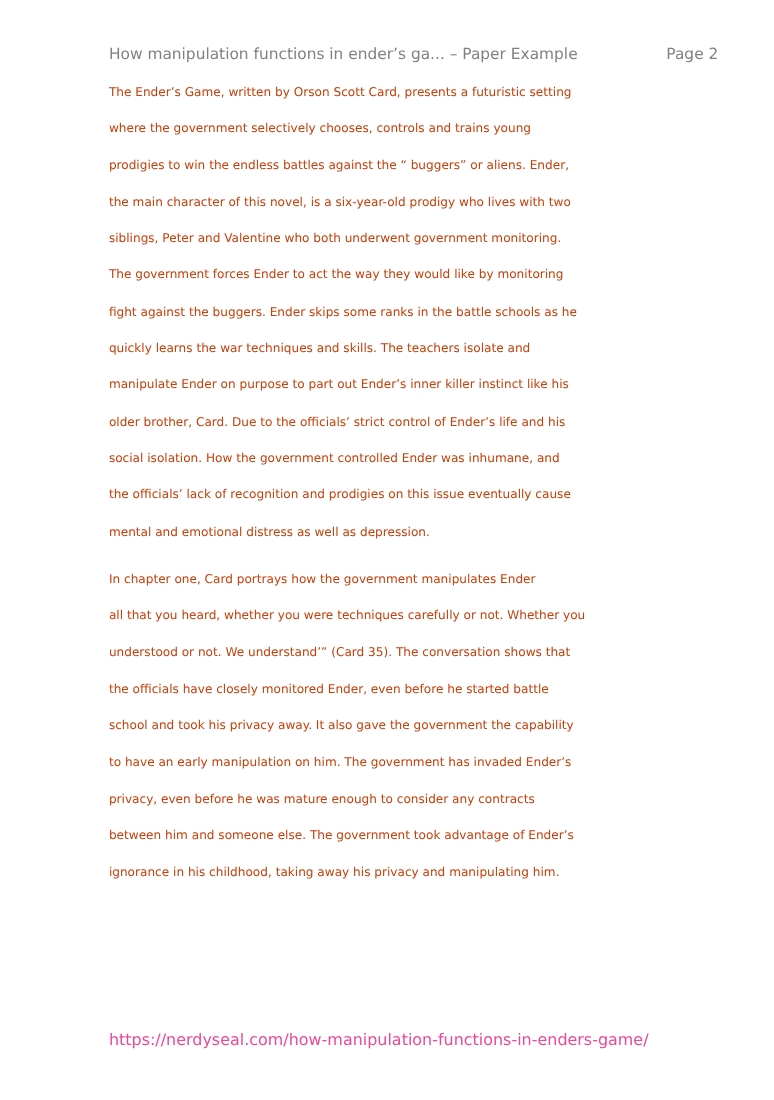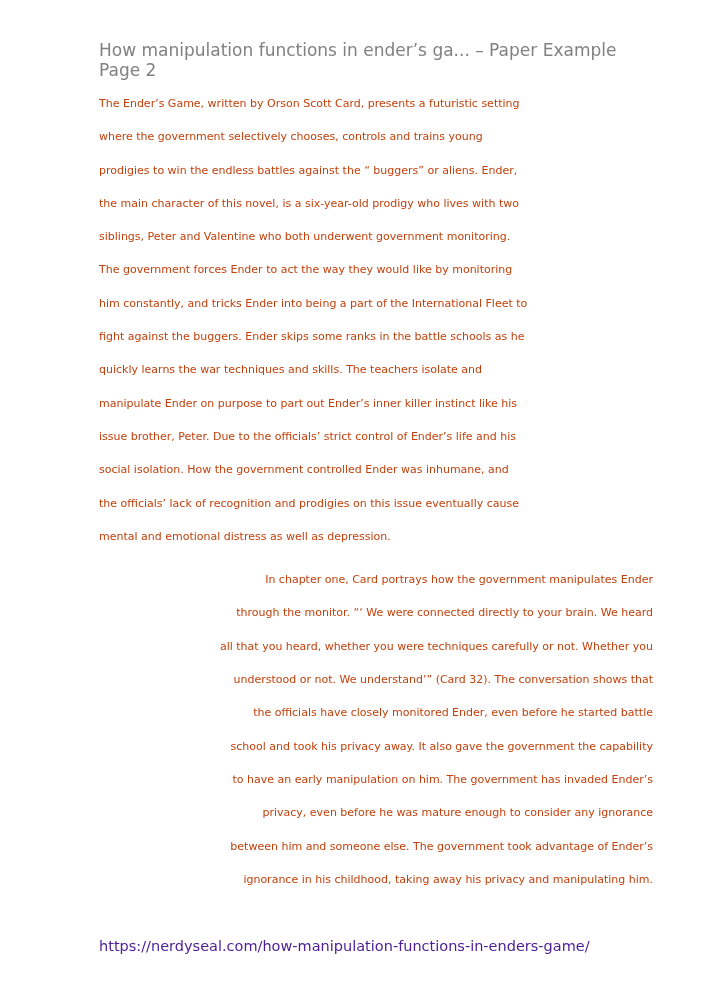--- a/index.html
+++ b/index.html
@@ -16,51 +16,49 @@
     height: 1000px;
     background: #ffffff;
     padding: 40px 50px 0 99px;
   }
   .header {
     display: flex;
     justify-content: space-between;
     align-items: baseline;
     width: 554px;
     line-height: 20px;
-    font-size: 17px;
+    font-size: 14px;
     color: #818181;
-    flex-direction: column;
   }
   .header-title {
     white-space: nowrap;
   }
   .page-number {
     white-space: nowrap;
   }
   .content {
     margin-top: 7px;
     width: 554px;
     color: #c2410c;
     font-size: 11px;
   }
   .paragraph + .paragraph {
     margin-top: 10px;
-    text-align: right;
   }
   .line {
     line-height: 33.3px;
     white-space: nowrap;
   }
   .footer {
     position: absolute;
     left: 99px;
     top: 936px;
     line-height: 20px;
     font-size: 14.5px;
-    color: #4c1d95;
+    color: #ec4899;
   }
   .footer-url {
     white-space: nowrap;
     text-decoration: none;
     color: inherit;
     cursor: pointer;
   }
 </style>
 </head>
 <body>
@@ -72,38 +70,36 @@
   </div>
 
   <div class="content">
       <div class="paragraph">
         <div class="line">The Ender’s Game, written by Orson Scott Card, presents a futuristic setting</div>
         <div class="line">where the government selectively chooses, controls and trains young</div>
         <div class="line">prodigies to win the endless battles against the “ buggers” or aliens. Ender,</div>
         <div class="line">the main character of this novel, is a six-year-old prodigy who lives with two</div>
         <div class="line">siblings, Peter and Valentine who both underwent government monitoring.</div>
         <div class="line">The government forces Ender to act the way they would like by monitoring</div>
-        <div class="line">him constantly, and tricks Ender into being a part of the International Fleet to</div>
         <div class="line">fight against the buggers. Ender skips some ranks in the battle schools as he</div>
         <div class="line">quickly learns the war techniques and skills. The teachers isolate and</div>
         <div class="line">manipulate Ender on purpose to part out Ender’s inner killer instinct like his</div>
-        <div class="line">issue brother, Peter. Due to the officials’ strict control of Ender’s life and his</div>
+        <div class="line">older brother, Card. Due to the officials’ strict control of Ender’s life and his</div>
         <div class="line">social isolation. How the government controlled Ender was inhumane, and</div>
         <div class="line">the officials’ lack of recognition and prodigies on this issue eventually cause</div>
         <div class="line">mental and emotional distress as well as depression.</div>
       </div>
       <div class="paragraph">
         <div class="line">In chapter one, Card portrays how the government manipulates Ender</div>
-        <div class="line">through the monitor. “‘ We were connected directly to your brain. We heard</div>
         <div class="line">all that you heard, whether you were techniques carefully or not. Whether you</div>
-        <div class="line">understood or not. We understand’” (Card 32). The conversation shows that</div>
+        <div class="line">understood or not. We understand’” (Card 35). The conversation shows that</div>
         <div class="line">the officials have closely monitored Ender, even before he started battle</div>
         <div class="line">school and took his privacy away. It also gave the government the capability</div>
         <div class="line">to have an early manipulation on him. The government has invaded Ender’s</div>
-        <div class="line">privacy, even before he was mature enough to consider any ignorance</div>
+        <div class="line">privacy, even before he was mature enough to consider any contracts</div>
         <div class="line">between him and someone else. The government took advantage of Ender’s</div>
         <div class="line">ignorance in his childhood, taking away his privacy and manipulating him.</div>
       </div>
     </div>
 
   <div class="footer">
     <span class="footer-url">https://nerdyseal.com/how-manipulation-functions-in-enders-game/</span>
   </div>
 </div>
 

